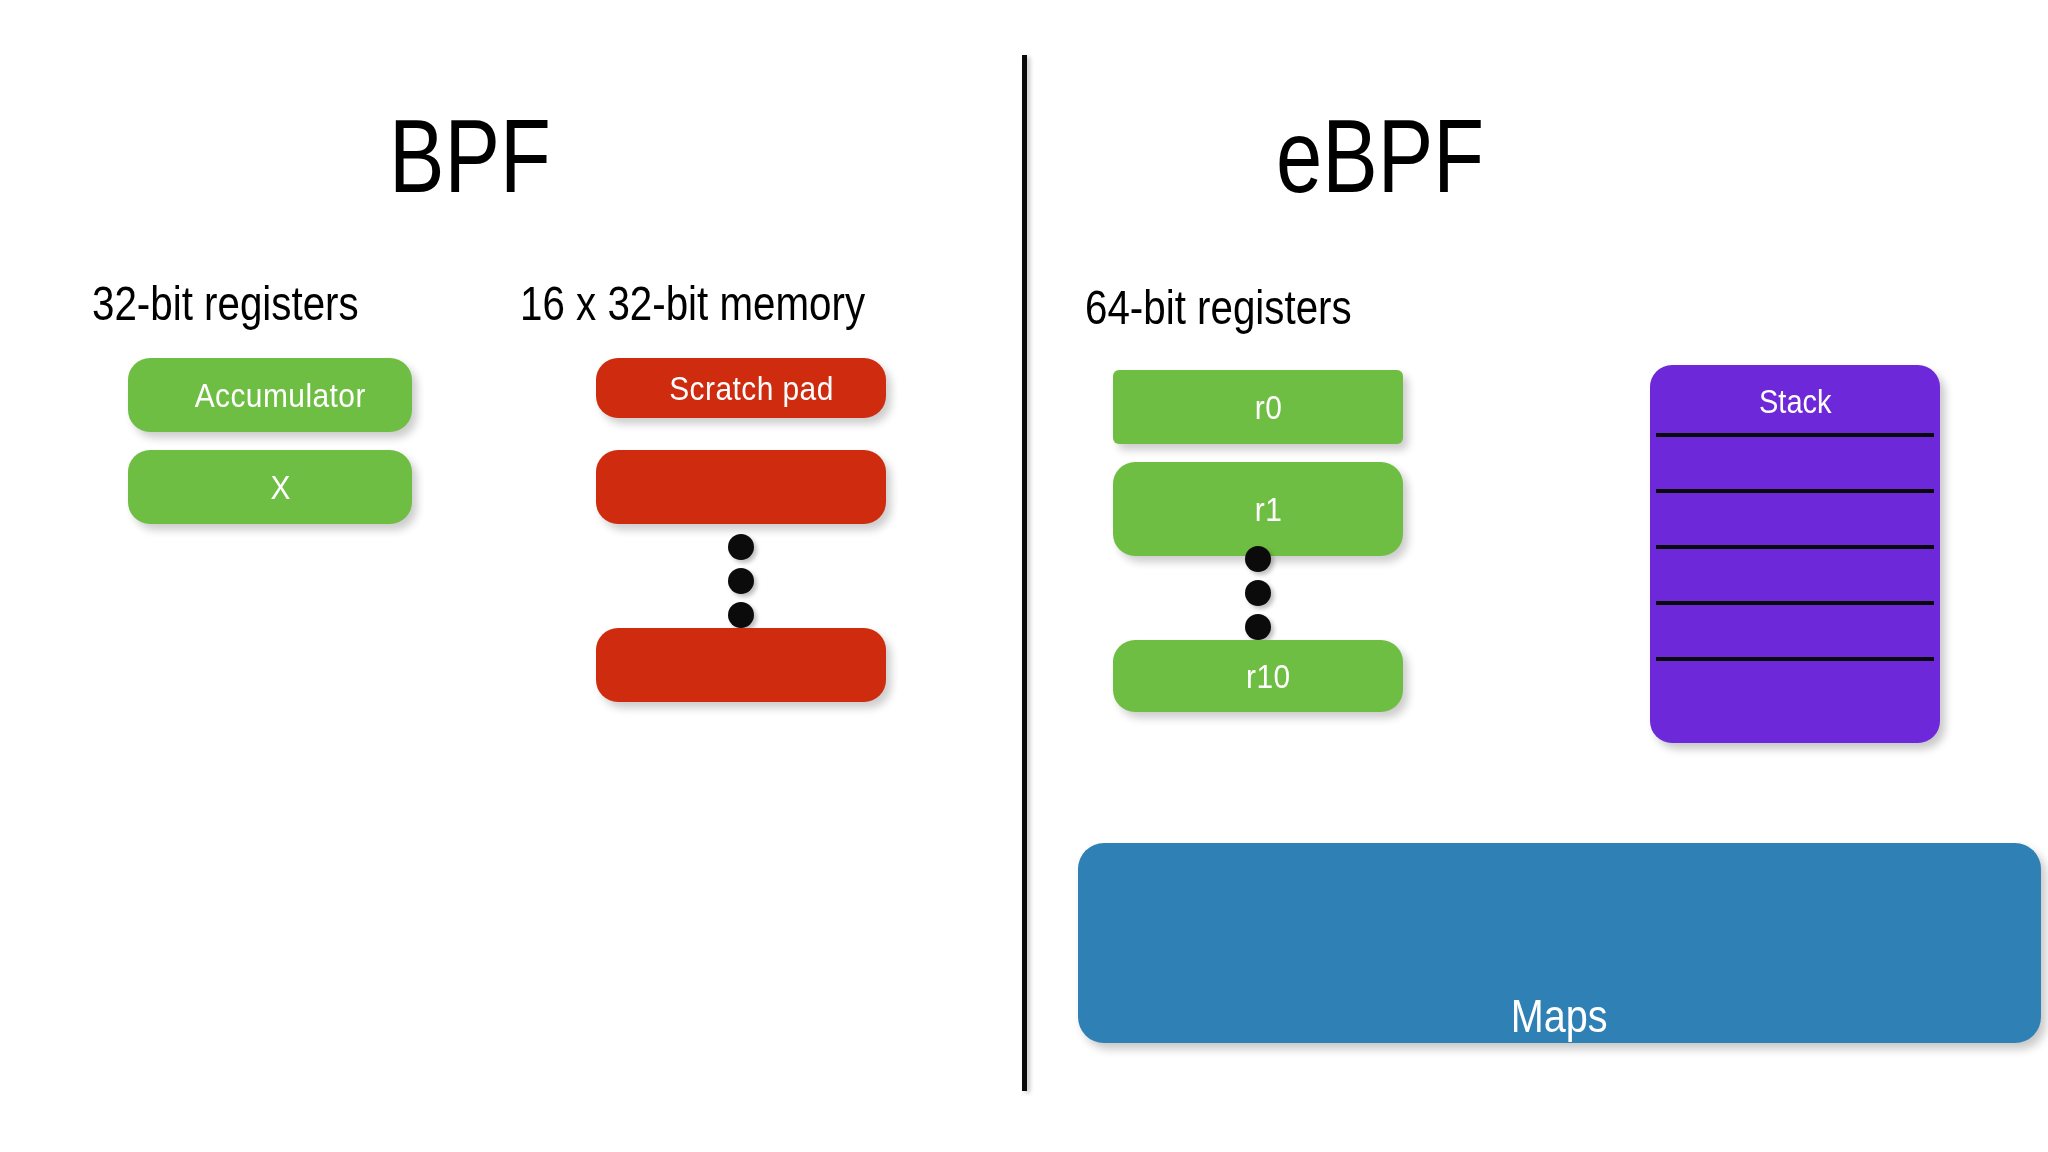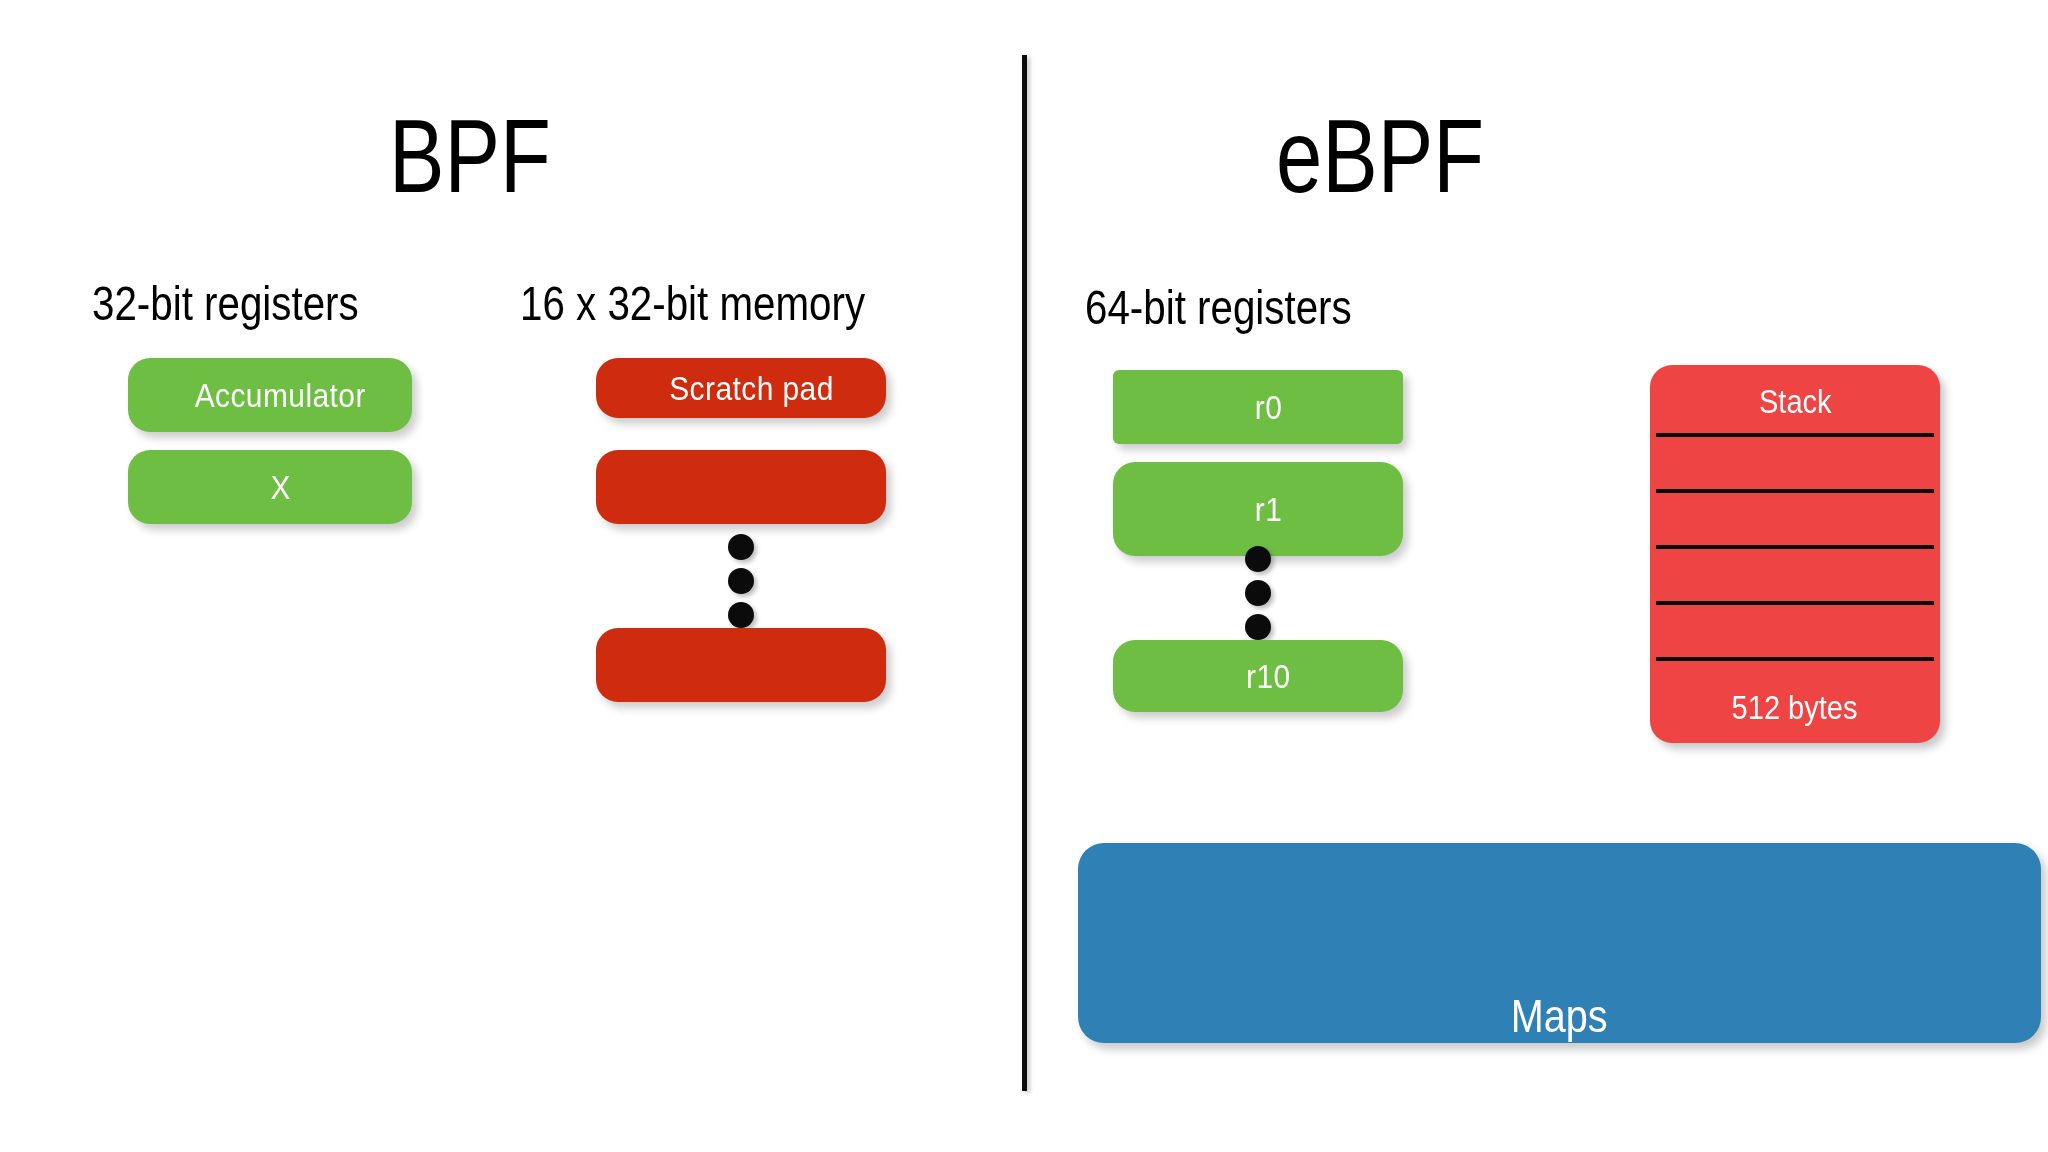--- a/index.html
+++ b/index.html
@@ -116,21 +116,21 @@
   #dots-memory    { left: 728px;  top: 534px; }
   #dots-registers { left: 1245px; top: 546px; }
 
   
   #box-stack {
     position: absolute;
     left: 1650px;
     top: 365px;
     width: 290px;
     height: 378px;
-    background: #ef4444;
+    background: #6d28d9;
     border-radius: 22px;
     box-shadow: 5px 6px 9px rgba(0,0,0,0.22);
     overflow: hidden;
   }
   .stack-label {
     position: absolute;
     left: 0; right: 0;
     text-align: center;
     color: #ffffff;
     font-family: "Liberation Sans Narrow", "Liberation Sans", sans-serif;
@@ -237,22 +237,19 @@
 
   <div id="box-stack">
     <div class="stack-label" id="stack-title">
       <span>Stack</span>
     </div>
     <div class="stack-rule r1"></div>
     <div class="stack-rule r2"></div>
     <div class="stack-rule r3"></div>
     <div class="stack-rule r4"></div>
     <div class="stack-rule r5"></div>
-    <div class="stack-label" id="stack-size">
-      <span>512 bytes</span>
-    </div>
   </div>
 
   <div id="box-maps">
     <span class="maps-text">Maps</span>
   </div>
 
 </div>
 
 </body></html>

